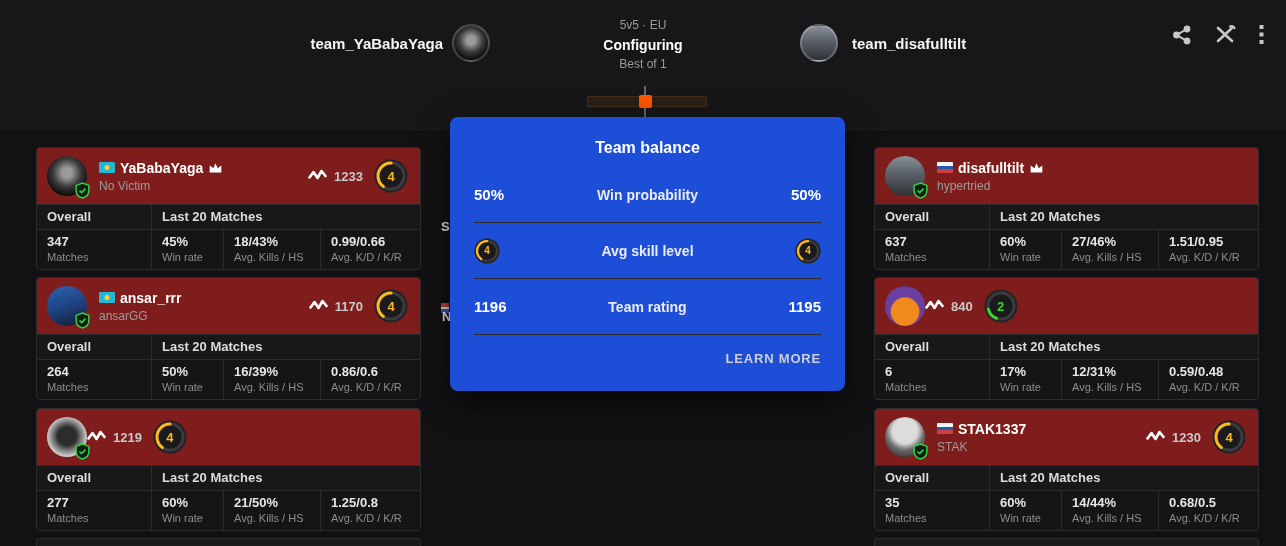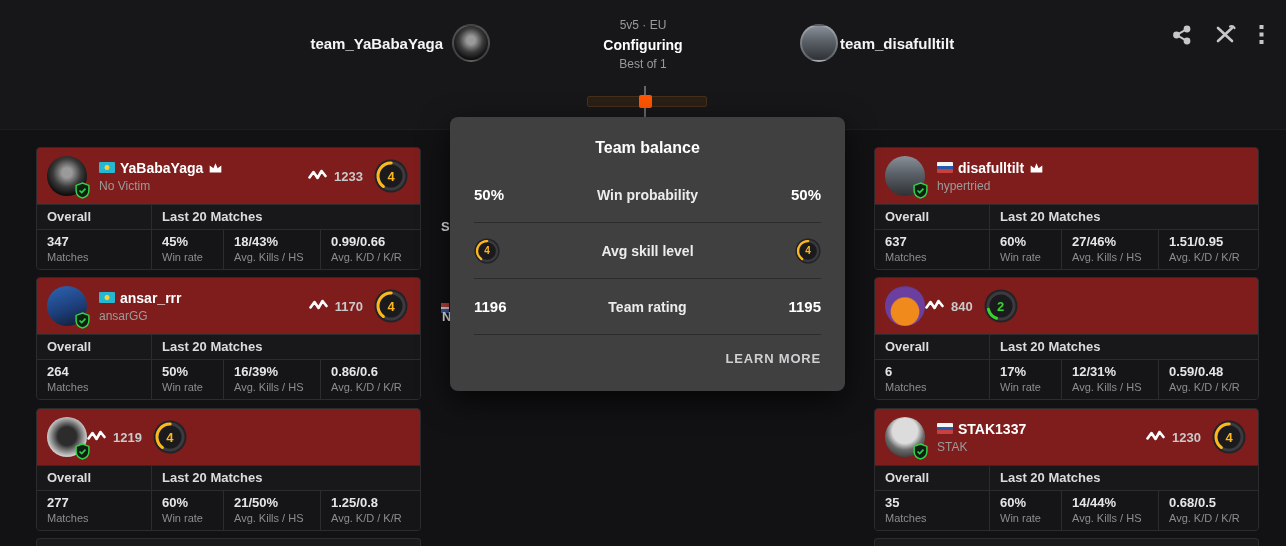--- a/index.html
+++ b/index.html
@@ -4,21 +4,21 @@
 <style>
   * { margin:0; padding:0; box-sizing:border-box; }
   html,body { width:1286px; height:546px; overflow:hidden; }
   body {
     font-family:"Liberation Sans", sans-serif;
     background:#121214; color:#f2f2f2; position:relative;
   }
   
   .header { position:absolute; left:0; top:0; width:1286px; height:130px; background:#17171a; border-bottom:1px solid #1f1f22; }
   .hdr-left { position:absolute; left:0; top:0; width:490px; height:86px; display:flex; align-items:center; justify-content:flex-end; gap:9px; }
-  .hdr-right { position:absolute; left:800px; top:0; height:86px; display:flex; align-items:center; gap:2px; }
+  .hdr-right { position:absolute; left:800px; top:0; height:86px; display:flex; align-items:center; gap:14px; }
   .team-name { font-size:15px; font-weight:bold; color:#f5f5f5; }
   .hdr-avatar { width:38px; height:38px; border-radius:50%; border:2px solid rgba(255,255,255,.22); }
   .hdr-center { position:absolute; left:50%; top:18px; transform:translateX(-50%); text-align:center; width:240px; }
   .mode-line { font-size:12px; color:#9a9a9a; }
   .status-line { font-size:14px; font-weight:bold; color:#fff; margin-top:5px; }
   .format-line { font-size:12px; color:#9a9a9a; margin-top:4px; }
   .hdr-icons { position:absolute; right:22px; top:24px; display:flex; gap:22px; align-items:center; }
   .hdr-icons svg { display:block; }
   .icon-btn { cursor:pointer; }
   
@@ -26,21 +26,21 @@
   .slider-track { position:absolute; inset:0; background:#2a2015; border:1px solid #44301b; border-radius:2px; }
   .slider-tick { position:absolute; left:57px; top:-10px; width:2px; height:31px; background:#66666a; }
   .slider-knob { position:absolute; left:52px; top:-1px; width:13px; height:13px; background:#ff5500; border-radius:2px; }
 
   
   .frag-s { position:absolute; left:441px; top:219px; font-size:13px; font-weight:bold; color:#e8e8e8; }
   .frag-flag { position:absolute; left:441px; top:303px; width:8px; height:10px; background:linear-gradient(180deg,#b5413f 0 38%,#d8d8d8 38% 62%,#3a55a4 62%); }
   .frag-n { position:absolute; left:442px; top:309px; font-size:13px; font-weight:bold; color:#e8e8e8; }
 
   
-  .modal { position:absolute; left:450px; top:117px; width:395px; height:274px; background:#404040; border-radius:8px; box-shadow:0 10px 30px rgba(0,0,0,.65); z-index:5; }
+  .modal { position:absolute; left:450px; top:117px; width:395px; height:274px; background:#1d4ed8; border-radius:8px; box-shadow:0 10px 30px rgba(0,0,0,.65); z-index:5; }
   .modal-title { text-align:center; font-size:16px; font-weight:bold; padding-top:22px; color:#fff; }
   .m-row { display:flex; align-items:center; justify-content:space-between; padding:0 24px; height:55px; }
   .m-row.first { margin-top:10px; }
   .m-div { height:1px; background:#2b2b2e; margin:0 24px; }
   .m-val { font-size:15px; font-weight:bold; color:#fff; min-width:42px; }
   .m-val.right { text-align:right; }
   .m-label { font-size:14px; font-weight:bold; color:#ececec; flex:1; text-align:center; }
   .m-footer { display:flex; justify-content:flex-end; padding:16px 24px 0 0; }
   .learn-more { font-size:13px; font-weight:bold; letter-spacing:.8px; color:#cfd0d1; cursor:pointer; }
 

